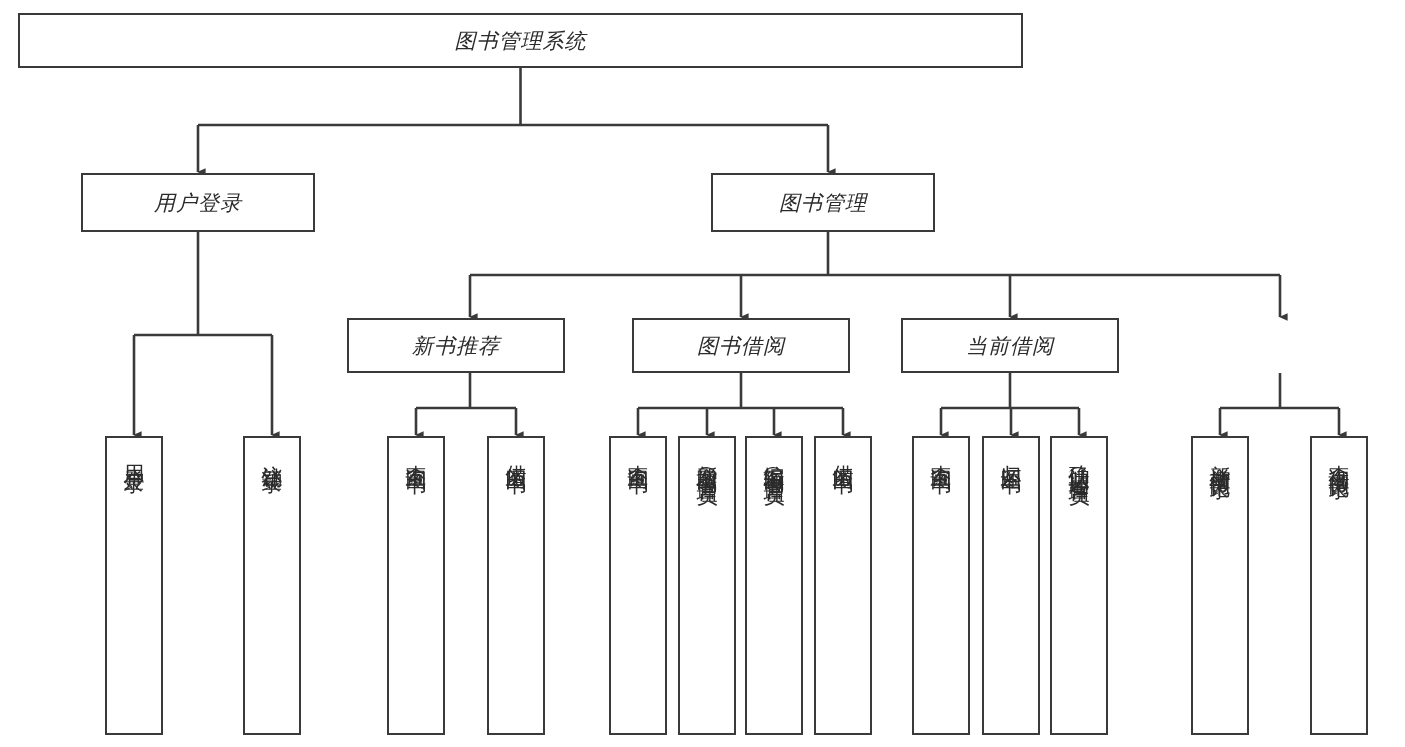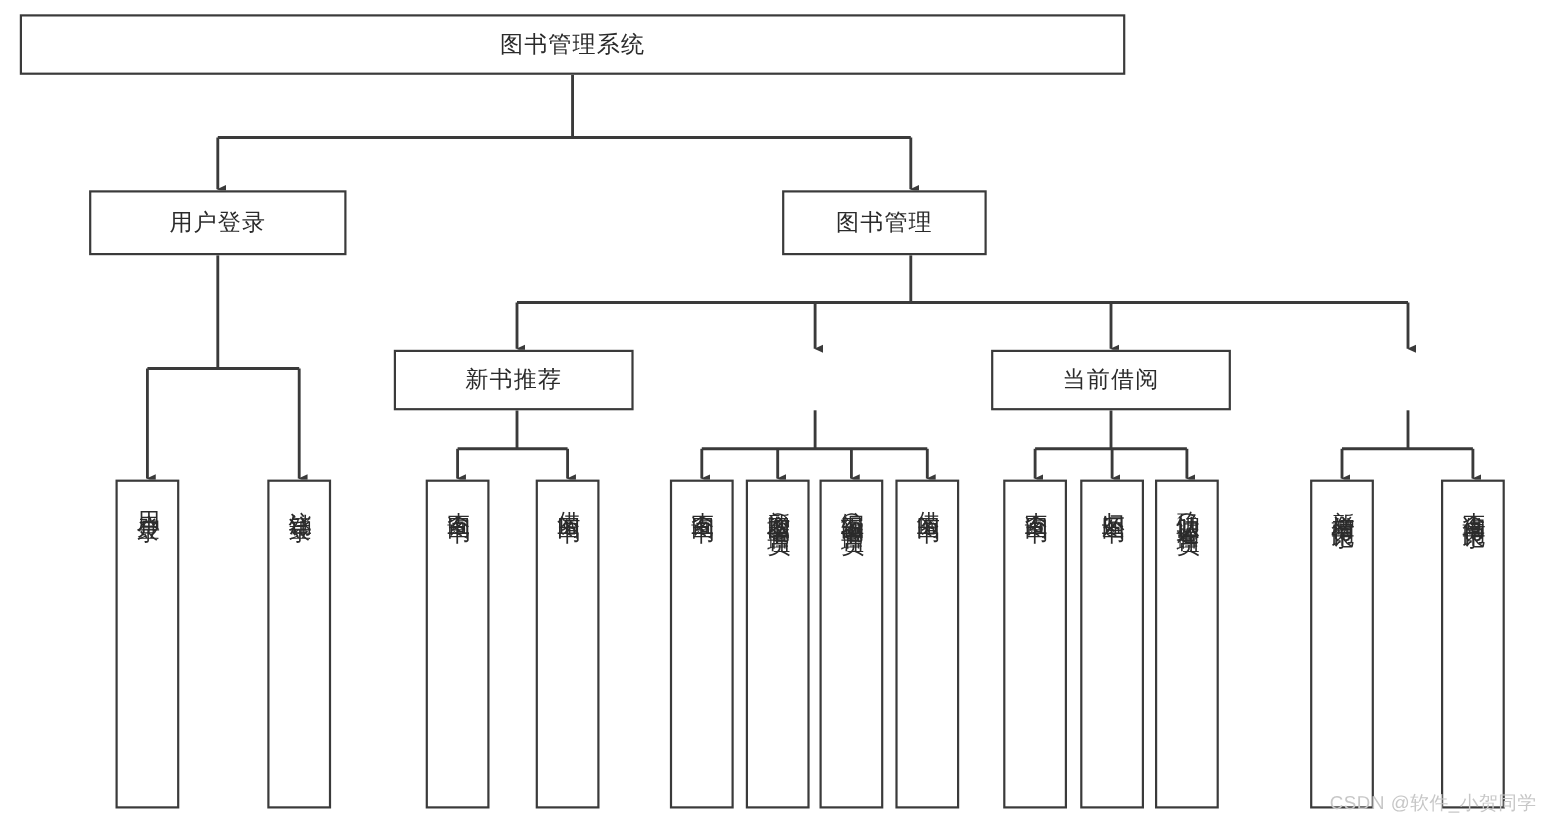--- a/index.html
+++ b/index.html
@@ -34,20 +34,21 @@
     display: flex;
     align-items: center;
     justify-content: center;
     color: #2b2b2b;
     z-index: 2;
   }
   .node.h {
     font-size: 21px;
     letter-spacing: 1px;
     line-height: 1.2;
+    font-style: italic;
   }
   .node.h .lbl {
     white-space: nowrap;
   }
   .node.v {
     font-size: 21px;
     padding-top: 10px;
     align-items: flex-start;
     justify-content: center;
   }
@@ -117,26 +118,29 @@
       </g>
   </svg>
 
   <div class="node h" id="n-root" style="left: 18px; top: 13px; width: 1005px; height: 55px;">
     <span class="lbl">图书管理系统</span>
   </div>
 
   <div class="node h" id="n-user-login" style="left: 81px; top: 173px; width: 234px; height: 59px;">
     <span class="lbl">用户登录</span>
   </div>
-  <div class="node h" id="n-book-manage" style="left: 711px; top: 173px; width: 186px; height: 59px;">
+  <div class="node h" id="n-book-manage" style="left: 711px; top: 173px; width: 224px; height: 59px;">
     <span class="lbl">图书管理</span>
   </div>
 
-  <div class="node h" id="n-new-book-rec" style="left: 358px; top: 318px; width: 218px; height: 55px;">
+  <div class="node h" id="n-new-book-rec" style="left: 347px; top: 318px; width: 218px; height: 55px;">
     <span class="lbl">新书推荐</span>
+  </div>
+  <div class="node h" id="n-book-borrow" style="left: 632px; top: 318px; width: 218px; height: 55px;">
+    <span class="lbl">图书借阅</span>
   </div>
   <div class="node h" id="n-current-borrow" style="left: 901px; top: 318px; width: 218px; height: 55px; text-align: center;">
     <span class="lbl">当前借阅</span>
   </div>
 
   <div class="node v" id="n-leaf-user-login" style="left: 105px; top: 436px; width: 58px; height: 299px;">
     <span class="lbl">用户登录</span>
   </div>
   <div class="node v" id="n-leaf-logout" style="left: 243px; top: 436px; width: 58px; height: 299px;">
     <span class="lbl">注销登录</span>
@@ -168,14 +172,13 @@
   <div class="node v" id="n-leaf-confirm-return" style="left: 1050px; top: 436px; width: 58px; height: 299px;">
     <span class="lbl">确认归还（管理员）</span>
   </div>
   <div class="node v" id="n-leaf-add-record" style="left: 1191px; top: 436px; width: 58px; height: 299px;">
     <span class="lbl">新增借阅记录</span>
   </div>
   <div class="node v" id="n-leaf-query-record" style="left: 1310px; top: 436px; width: 58px; height: 299px;">
     <span class="lbl">查询借阅记录</span>
   </div>
 
-  <div id="watermark">CSDN @软件_小贺同学</div>
 </div>
 
 </body></html>

